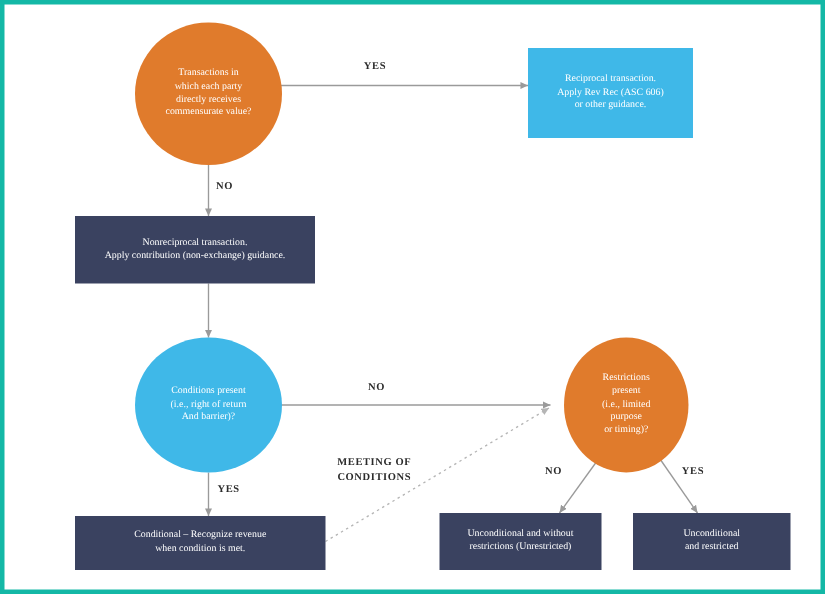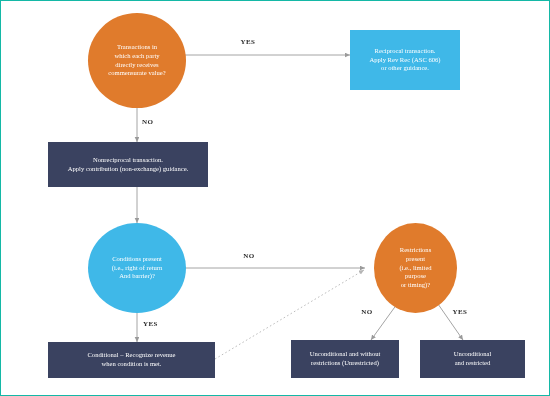--- a/index.html
+++ b/index.html
@@ -8,21 +8,21 @@
     background: #ffffff;
   }
   body {
     font-family: "Liberation Serif", serif;
   }
   #canvas {
     position: relative;
     width: 550px;
     height: 396px;
     background: #ffffff;
-    border: 1px solid #14b8a6;
+    border: 3px solid #14b8a6;
     box-sizing: border-box;
     overflow: hidden;
   }
   #edges {
     position: absolute;
     left: 0;
     top: 0;
     width: 550px;
     height: 396px;
     pointer-events: none;
@@ -141,18 +141,20 @@
   </div>
 
   <div class="edge-label" style="left:229px; top:36px; width:36px;">YES</div>
 
   <div class="edge-label" style="left:141px; top:116px; width:22px; text-align:left;">NO</div>
 
   <div class="edge-label" style="left:232px; top:250px; width:32px;">NO</div>
 
   <div class="edge-label" style="left:142px; top:318px; width:26px; text-align:left;">YES</div>
 
+  <div class="edge-label" style="left:209px; top:300px; width:75px;">MEETING OF
+CONDITIONS</div>
 
   <div class="edge-label" style="left:355px; top:306px; width:22px;">NO</div>
 
   <div class="edge-label" style="left:446px; top:306px; width:26px;">YES</div>
 
 </div>
 
 </body></html>

